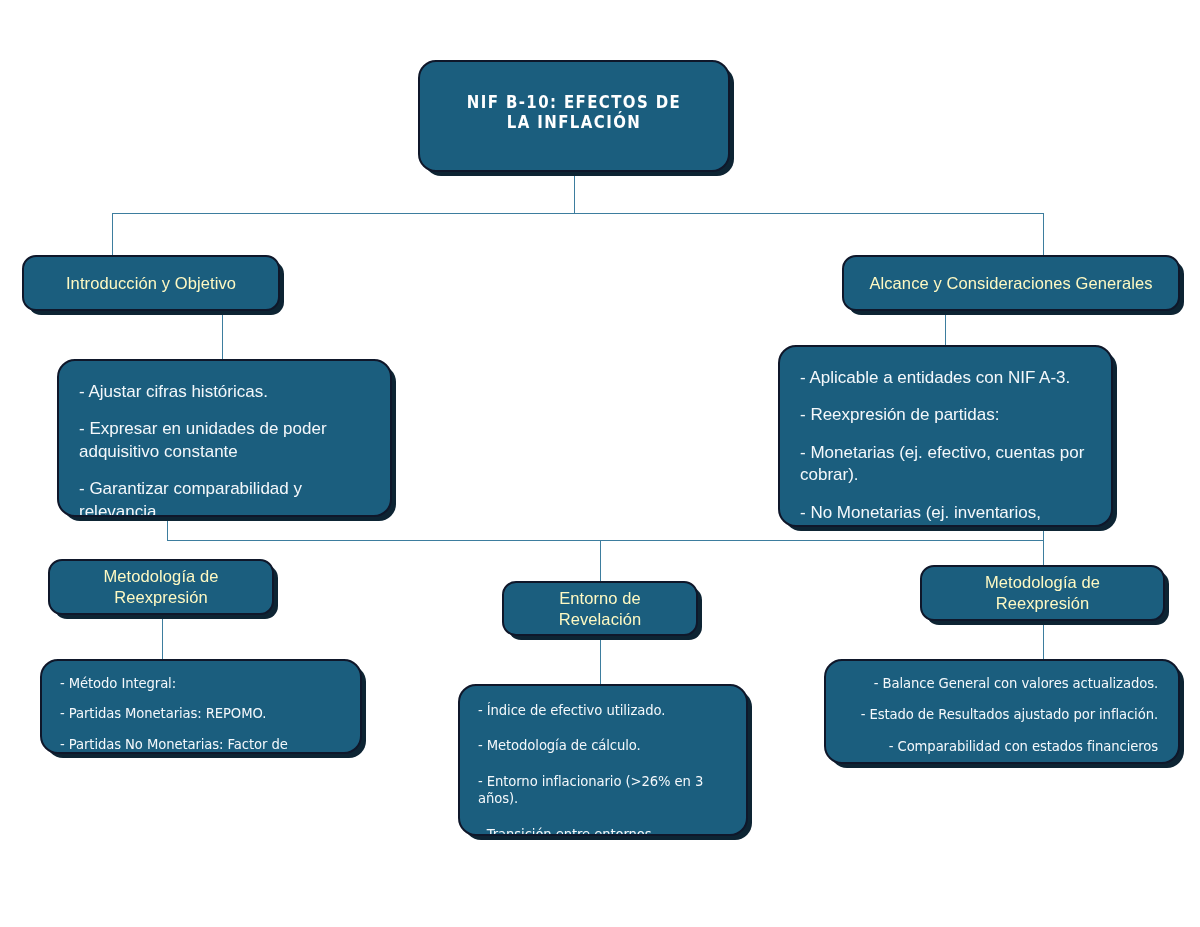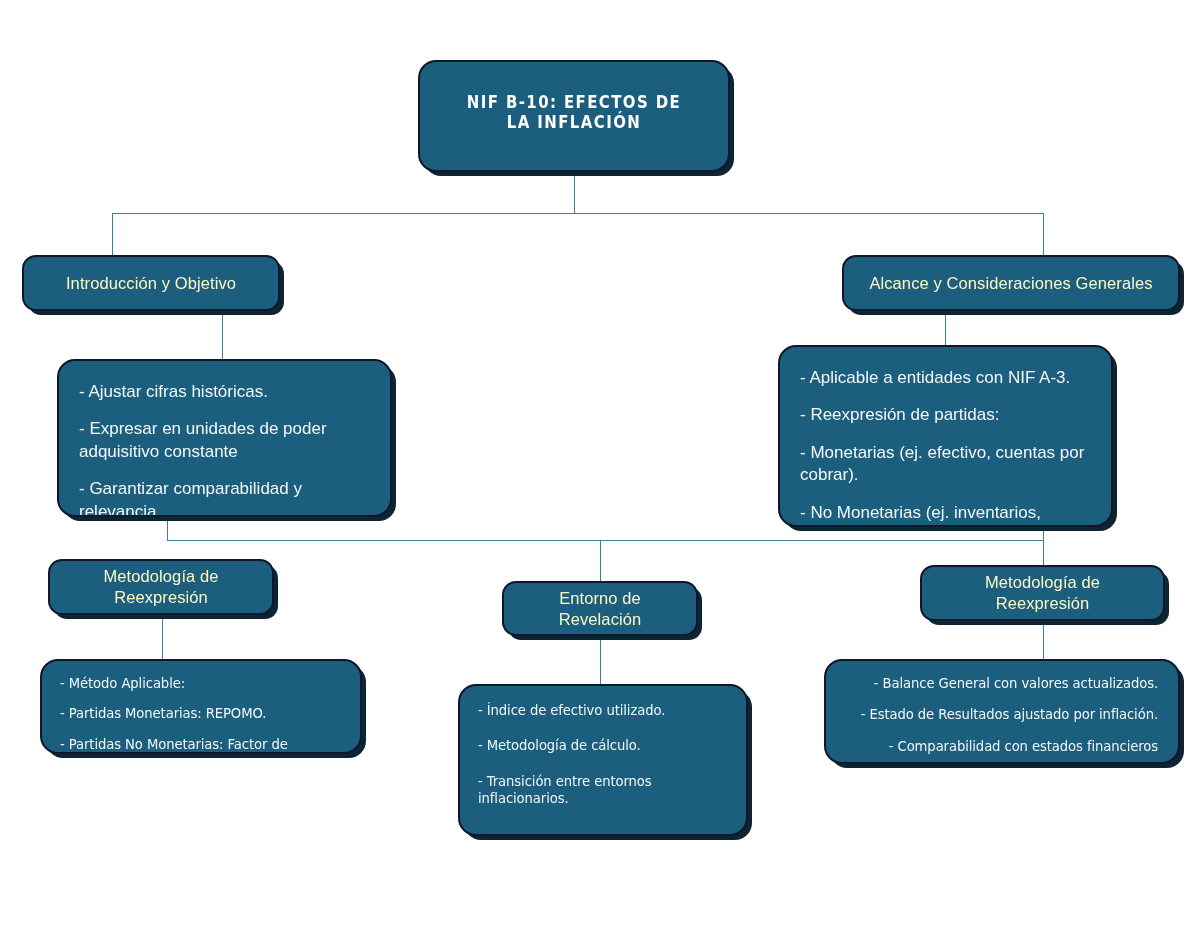--- a/index.html
+++ b/index.html
@@ -171,30 +171,31 @@
   <div class="node header" style="left:502px; top:581px; width:196px; height:55px;">
     <div class="title">Entorno de Revelación</div>
   </div>
 
   <div class="node header" style="left:920px; top:565px; width:245px; height:56px;">
     <div class="title">Metodología de Reexpresión</div>
   </div>
 
   <div class="node body alt" style="left:40px; top:659px; width:322px; height:95px;">
     <div class="bullets" style="padding:14px 18px;">
-      <div class="bullet" style="margin-bottom:13px;">- Método Aplicable:</div>
+      <div class="bullet" style="margin-bottom:13px;">- Método Integral:</div>
       <div class="bullet" style="margin-bottom:13px;">- Partidas Monetarias: REPOMO.</div>
       <div class="bullet">- Partidas No Monetarias: Factor de reexpresión.</div>
     </div>
   </div>
 
   <div class="node body alt tight" style="left:458px; top:684px; width:290px; height:152px;">
     <div class="bullets" style="padding:16px 18px;">
       <div class="bullet">- Índice de efectivo utilizado.</div>
       <div class="bullet">- Metodología de cálculo.</div>
+      <div class="bullet">- Entorno inflacionario (&gt;26% en 3 años).</div>
       <div class="bullet">- Transición entre entornos inflacionarios.</div>
     </div>
   </div>
 
   <div class="node body alt" style="left:824px; top:659px; width:356px; height:105px;">
     <div class="bullets" style="padding:14px 20px;text-align:right;">
       <div class="bullet" style="margin-bottom:14px;">- Balance General con valores actualizados.</div>
       <div class="bullet" style="margin-bottom:14px;">- Estado de Resultados ajustado por inflación.</div>
       <div class="bullet">- Comparabilidad con estados financieros
   .</div>

